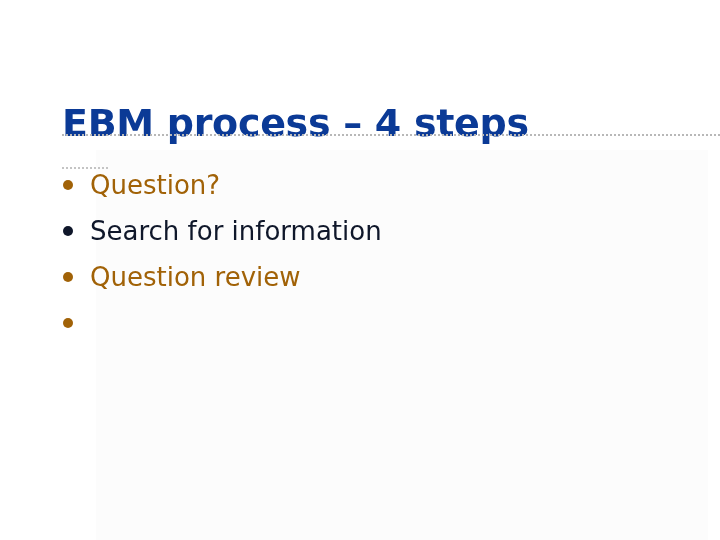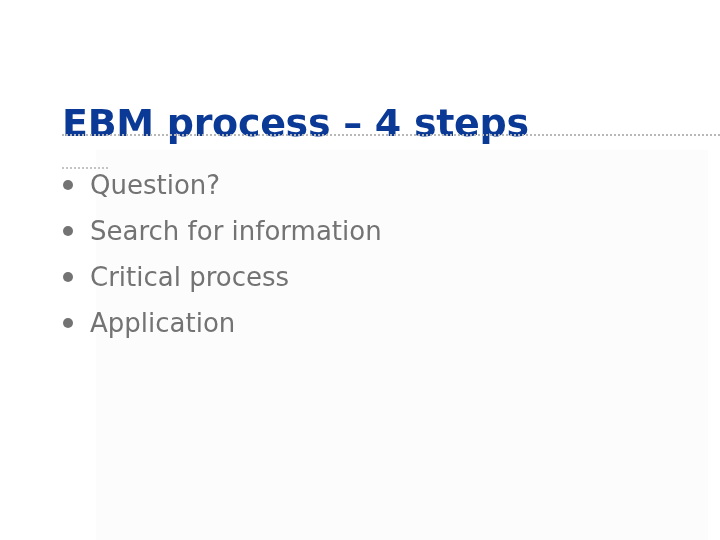--- a/index.html
+++ b/index.html
@@ -24,27 +24,27 @@
     .rule-short {
       position: absolute; left: 62px; top: 167px; width: 46px; height: 0;
       border-top: 2px dotted #c4c4c4;
     }
     .bullets {
       position: absolute; left: 60px; top: 162px; margin: 0; padding: 0;
       list-style: none;
     }
     .bullet {
       display: flex; align-items: center; height: 46px;
-      font-size: 26px; color: #737373; white-space: nowrap;
+      font-size: 26px; color: #a16207; white-space: nowrap;
     }
     .bullet .dot {
       display: inline-block; width: 10px; height: 10px; border-radius: 50%;
       background: currentColor; margin: 0 17px 0 3px;
     }
-    .bullet.highlight { color: #737373; }
+    .bullet.highlight { color: #0f172a; }
   </style>
 </head>
 <body>
 
 <div class="panel"></div>
 
 <h1 class="title">EBM process – 4 steps</h1>
 <div class="rule"></div>
 <div class="rule-short"></div>
 
@@ -52,19 +52,18 @@
   <li class="bullet">
     <span class="dot"></span>
     <span>Question?</span>
   </li>
   <li class="bullet highlight">
     <span class="dot"></span>
     <span>Search for information</span>
   </li>
   <li class="bullet">
     <span class="dot"></span>
-    <span>Critical process</span>
+    <span>Question review</span>
   </li>
   <li class="bullet">
     <span class="dot"></span>
-    <span>Application</span>
   </li>
 </ul>
 
 </body></html>

